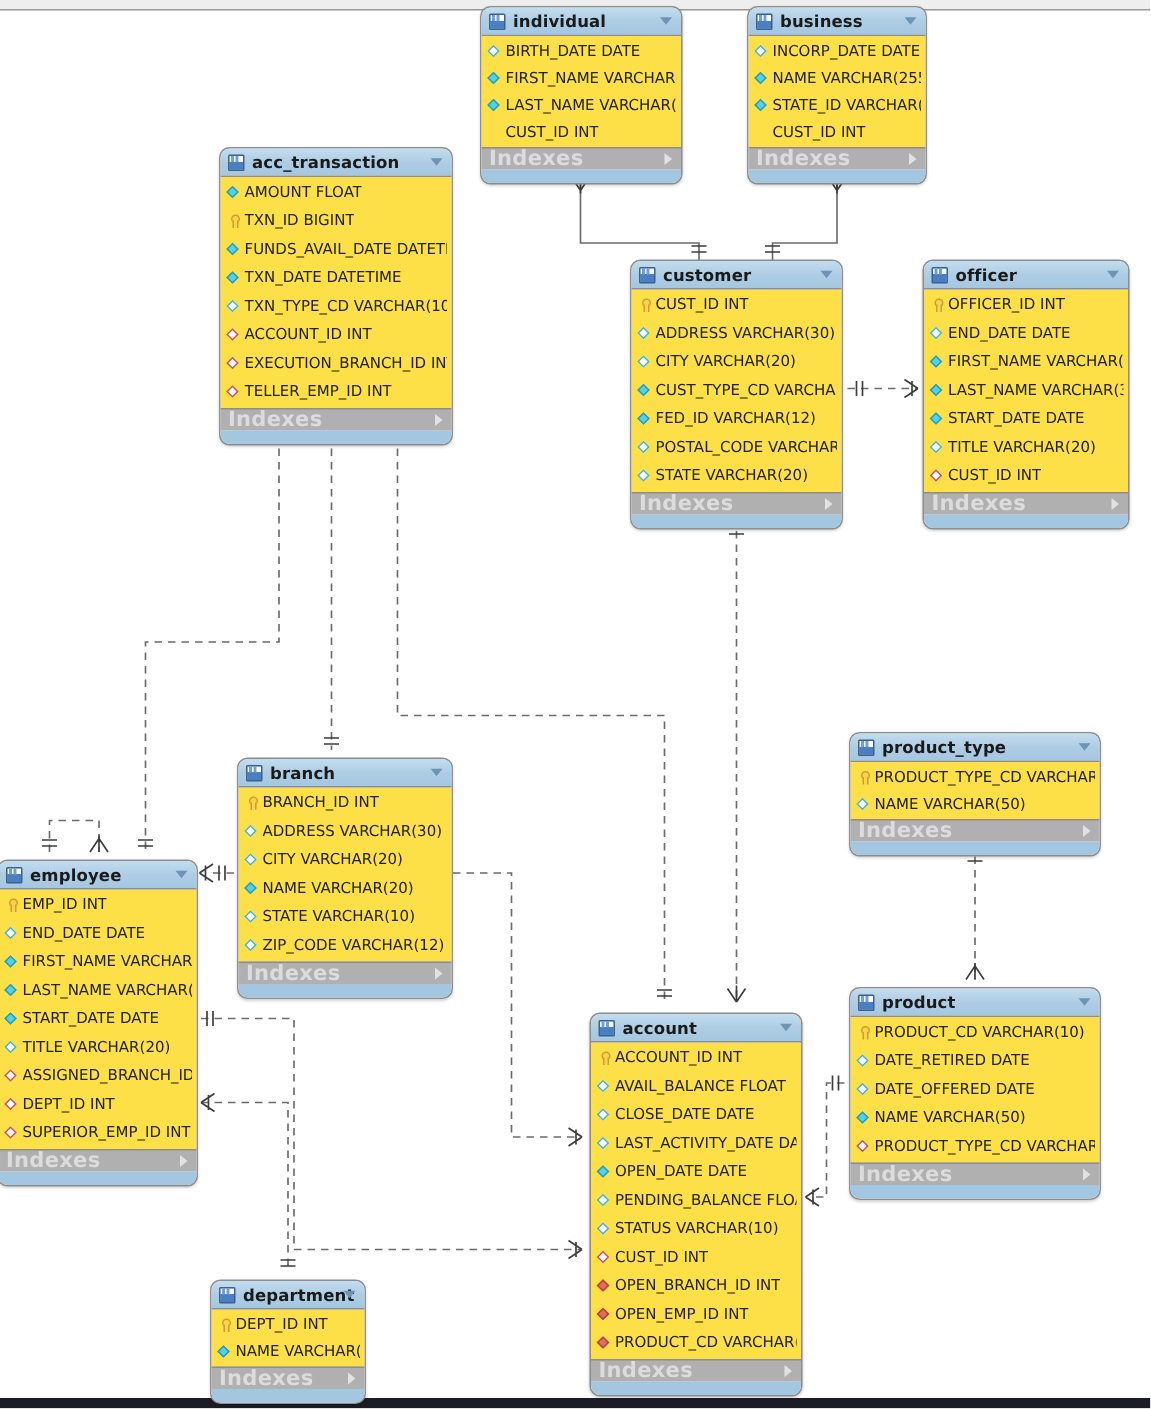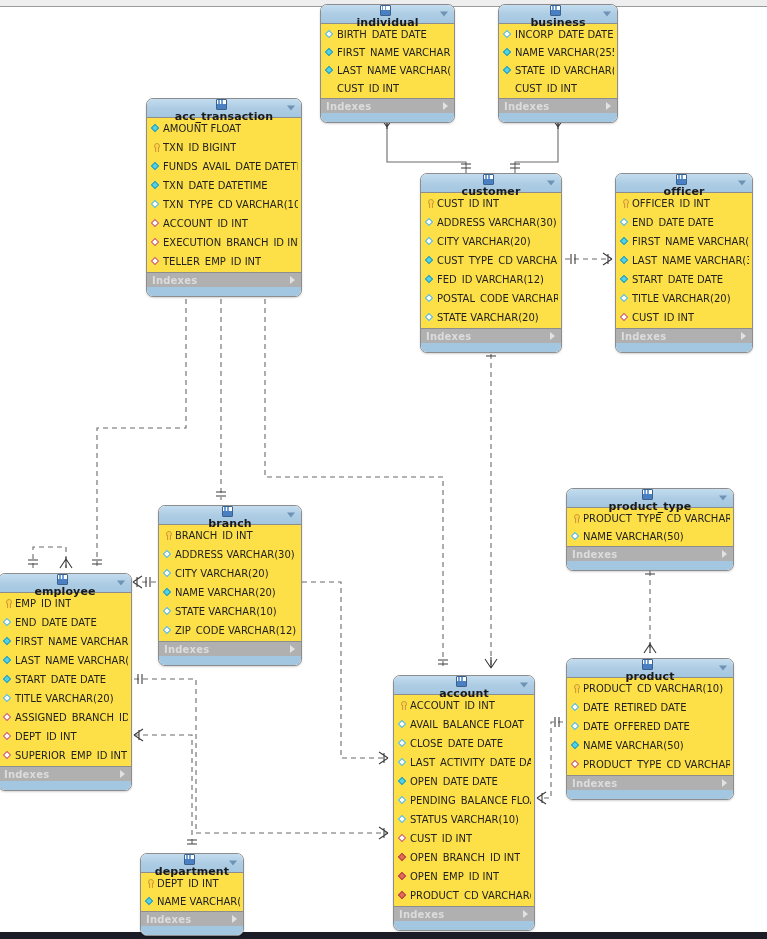--- a/index.html
+++ b/index.html
@@ -39,21 +39,20 @@
     overflow: hidden;
     z-index: 5;
   }
   .tbl-hd {
     height: 19px;
     background: linear-gradient(to bottom, #c3dcef 0%, #aecde4 50%, #a4c7e1 100%);
     border-bottom: 1px solid #8d8d8d;
     display: flex; align-items: center;
     padding: 0 5px 0 5px;
     position: relative;
-    flex-direction: column;
   }
   .tbl-ico {
     width: 11px; height: 11px; flex: 0 0 11px;
     margin-right: 5px;
     background: linear-gradient(to bottom,#ffffff 0 42%, #4a7fc1 42% 100%);
     border: 1px solid #3b618f;
     border-radius: 1px;
     position: relative;
   }
   .tbl-ico::before {
@@ -111,21 +110,21 @@
   .col-txt { overflow: hidden; text-overflow: clip; }
   .idx {
     height: 15px;
     background: #b0b0b0;
     border-top: 1px solid #8d8d8d;
     display: flex; align-items: center;
     padding-left: 5px;
     position: relative;
   }
   .idx-txt {
-    font-size: 10px; font-weight: bold; color: #dcdcdc;
+    font-size: 14px; font-weight: bold; color: #dcdcdc;
     letter-spacing: .2px;
   }
   .idx-arrow {
     position: absolute; right: 6px; top: 50%; transform: translateY(-50%);
     width: 0; height: 0;
     border-top: 4px solid transparent;
     border-bottom: 4px solid transparent;
     border-left: 5.5px solid #e2e2e2;
   }
   .tbl-foot {

